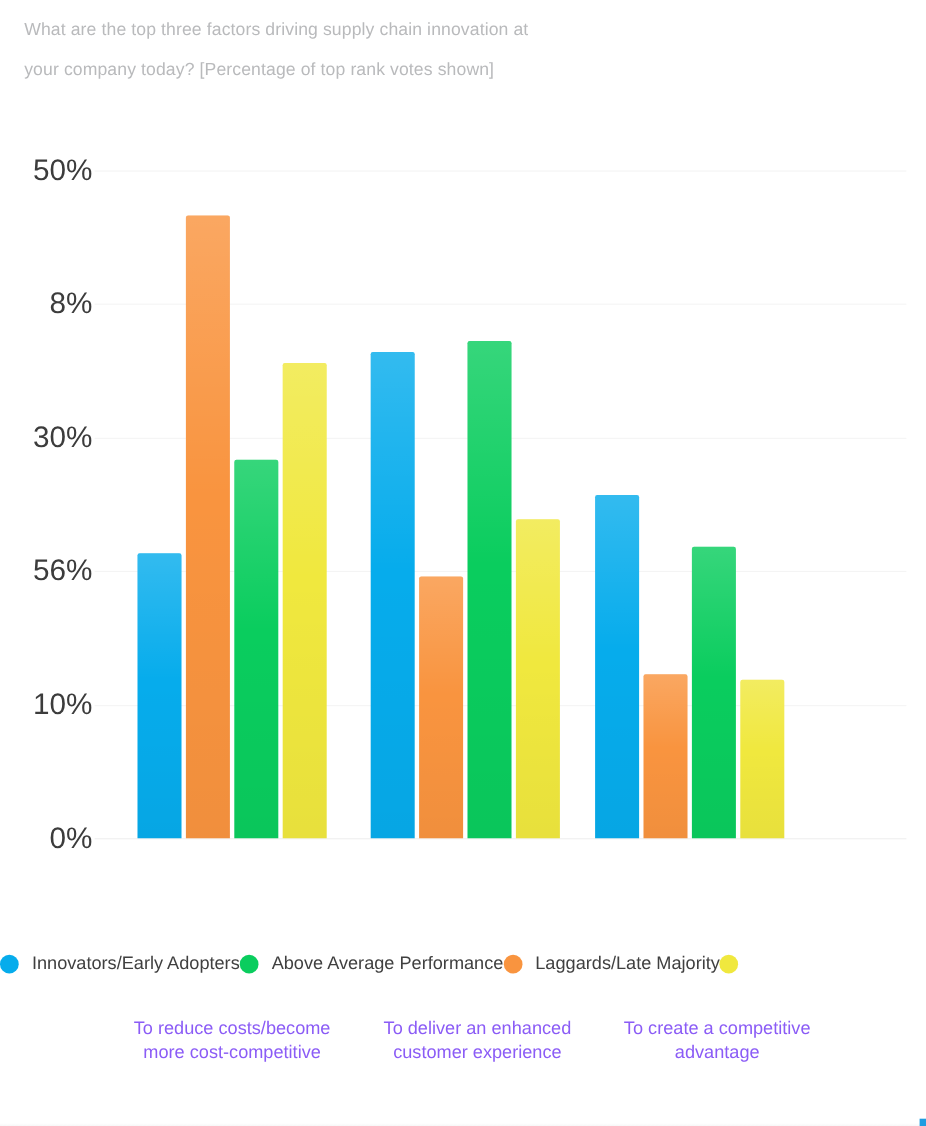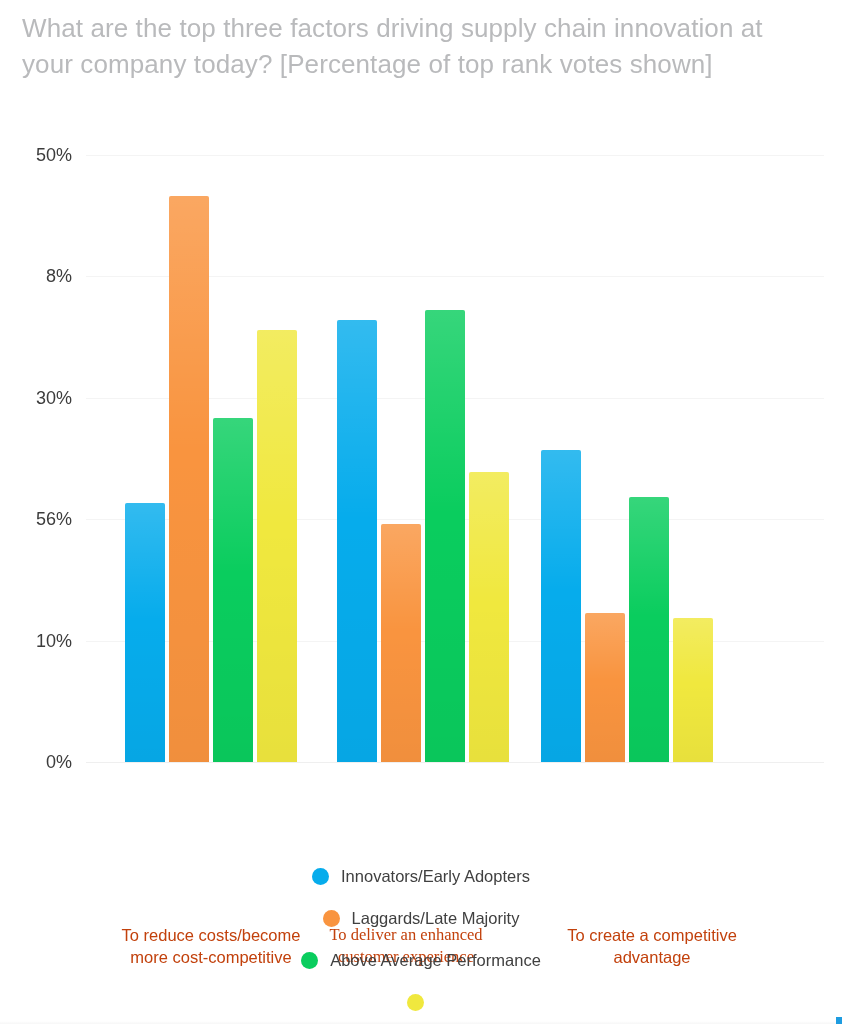--- a/index.html
+++ b/index.html
@@ -16,21 +16,21 @@
     position: relative;
     overflow: hidden;
   }
 
   
   #chart-title {
     position: absolute;
     left: 22px;
     top: 10px;
     width: 815px;
-    font-size: 26px;
+    font-size: 16px;
     line-height: 36px;
     font-weight: 400;
     color: #b9babc;
     letter-spacing: 0.1px;
     white-space: pre-wrap;
   }
 
   
   #plot-area {
     position: absolute;
@@ -46,24 +46,24 @@
     right: 18px;
     height: 1px;
     background: #f4f4f4;
   }
   .gridline.baseline {
     background: #efefef;
   }
 
   .ytick {
     position: absolute;
-    left: 0;
+    left: 12px;
     width: 72px;
     text-align: right;
-    font-size: 18px;
+    font-size: 27px;
     color: #3c3c3c;
     transform: translateY(-50%);
     font-family: "Liberation Sans", sans-serif;
   }
 
   
   #bars-layer {
     position: absolute;
     left: 0; top: 0; right: 0; bottom: 0;
   }
@@ -79,33 +79,32 @@
     border-radius: 2px 2px 0 0;
     background: linear-gradient(to bottom, rgba(255,255,255,0.18), rgba(255,255,255,0.0) 45%, rgba(0,0,0,0.035));
   }
 
   
   .cat-label {
     position: absolute;
     top: 784px;
     font-size: 16.5px;
     line-height: 22px;
-    color: #c2410c;
+    color: #8b5cf6;
     text-align: center;
     white-space: pre-line;
   }
 
   
   #legend {
     position: absolute;
     left: 0;
     top: 855px;
     width: 842px;
     display: flex;
-    flex-direction: column;
     align-items: center;
   }
   .legend-item {
     display: flex;
     align-items: center;
     height: 42px;
   }
   .legend-dot {
     width: 17px;
     height: 17px;
@@ -166,39 +165,39 @@
       <div class="bar" style="left: 425px; width: 40px; height: 451.608px; bottom: 18px; background: rgb(10, 205, 94);"></div>
       <div class="bar" style="left: 469px; width: 40px; height: 290.146px; bottom: 18px; background: rgb(240, 232, 62);"></div>
       <div class="bar" style="left: 541px; width: 40px; height: 311.998px; bottom: 18px; background: rgb(6, 172, 236);"></div>
       <div class="bar" style="left: 585px; width: 40px; height: 149.322px; bottom: 18px; background: rgb(249, 148, 63);"></div>
       <div class="bar" style="left: 629px; width: 40px; height: 264.652px; bottom: 18px; background: rgb(10, 205, 94);"></div>
       <div class="bar" style="left: 673px; width: 40px; height: 144.466px; bottom: 18px; background: rgb(240, 232, 62);"></div>
     </div>
   <div id="cat-labels">
       <div class="cat-label" style="left: 81px; width: 260px;">To reduce costs/become
 more cost-competitive</div>
-      <div class="cat-label" style="left: 276px; width: 260px; font-family: Liberation Serif, serif;">To deliver an enhanced
+      <div class="cat-label" style="left: 304px; width: 260px;">To deliver an enhanced
 customer experience</div>
       <div class="cat-label" style="left: 522px; width: 260px;">To create a competitive
 advantage</div>
     </div>
 </div>
 
 <div id="legend">
     <div class="legend-item">
       <span class="legend-dot" style="background: rgb(6, 172, 236);"></span>
       <span class="legend-label">Innovators/Early Adopters</span>
     </div>
     <div class="legend-item">
+      <span class="legend-dot" style="background: rgb(10, 205, 94);"></span>
+      <span class="legend-label">Above Average Performance</span>
+    </div>
+    <div class="legend-item">
       <span class="legend-dot" style="background: rgb(249, 148, 63);"></span>
       <span class="legend-label">Laggards/Late Majority</span>
     </div>
     <div class="legend-item">
-      <span class="legend-dot" style="background: rgb(10, 205, 94);"></span>
-      <span class="legend-label">Above Average Performance</span>
-    </div>
-    <div class="legend-item">
       <span class="legend-dot" style="background: rgb(240, 232, 62);"></span>
     </div>
   </div>
 
 <div id="page-edge"></div>
 <div id="corner-artifact"></div>
 
 </body></html>

